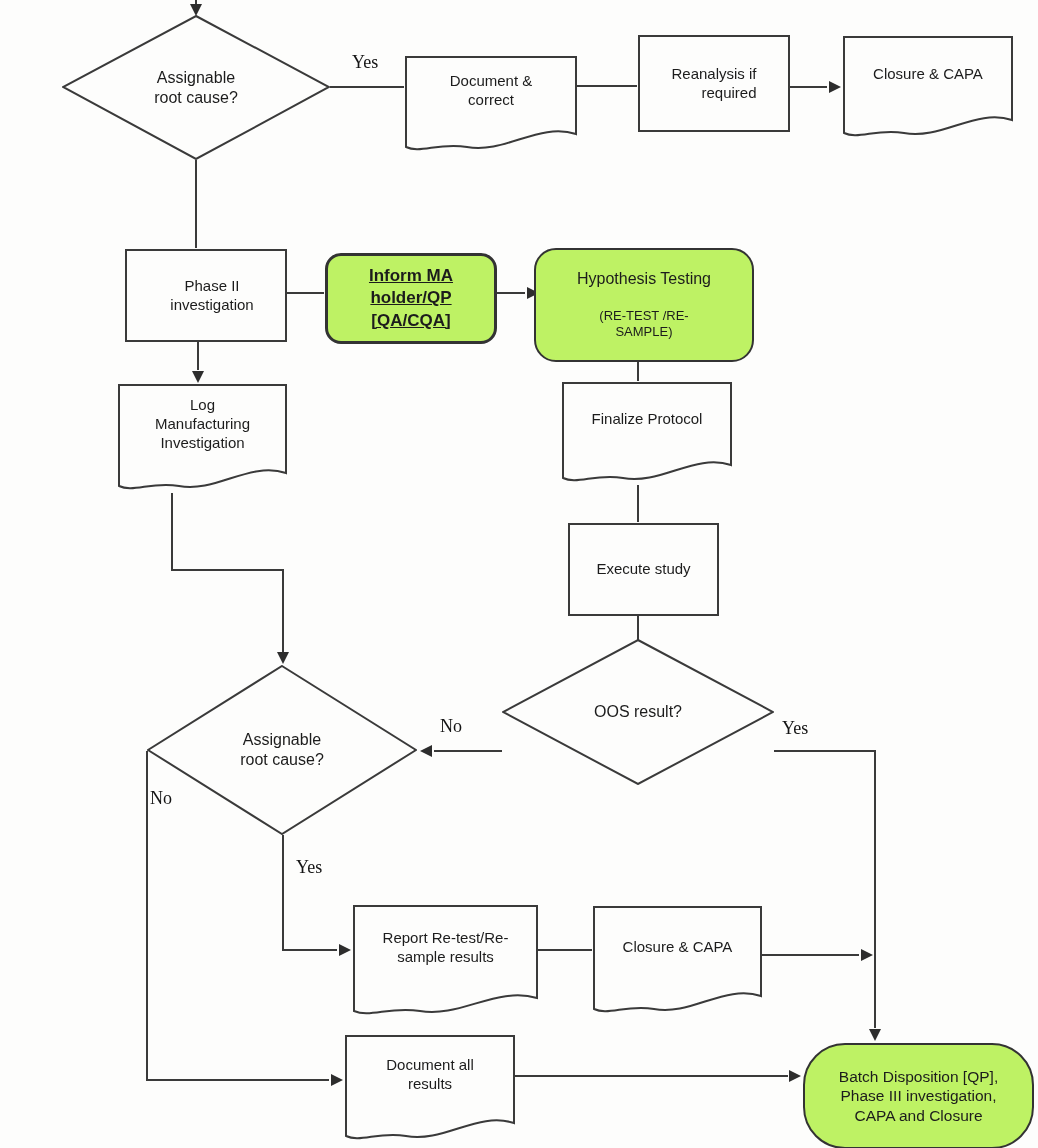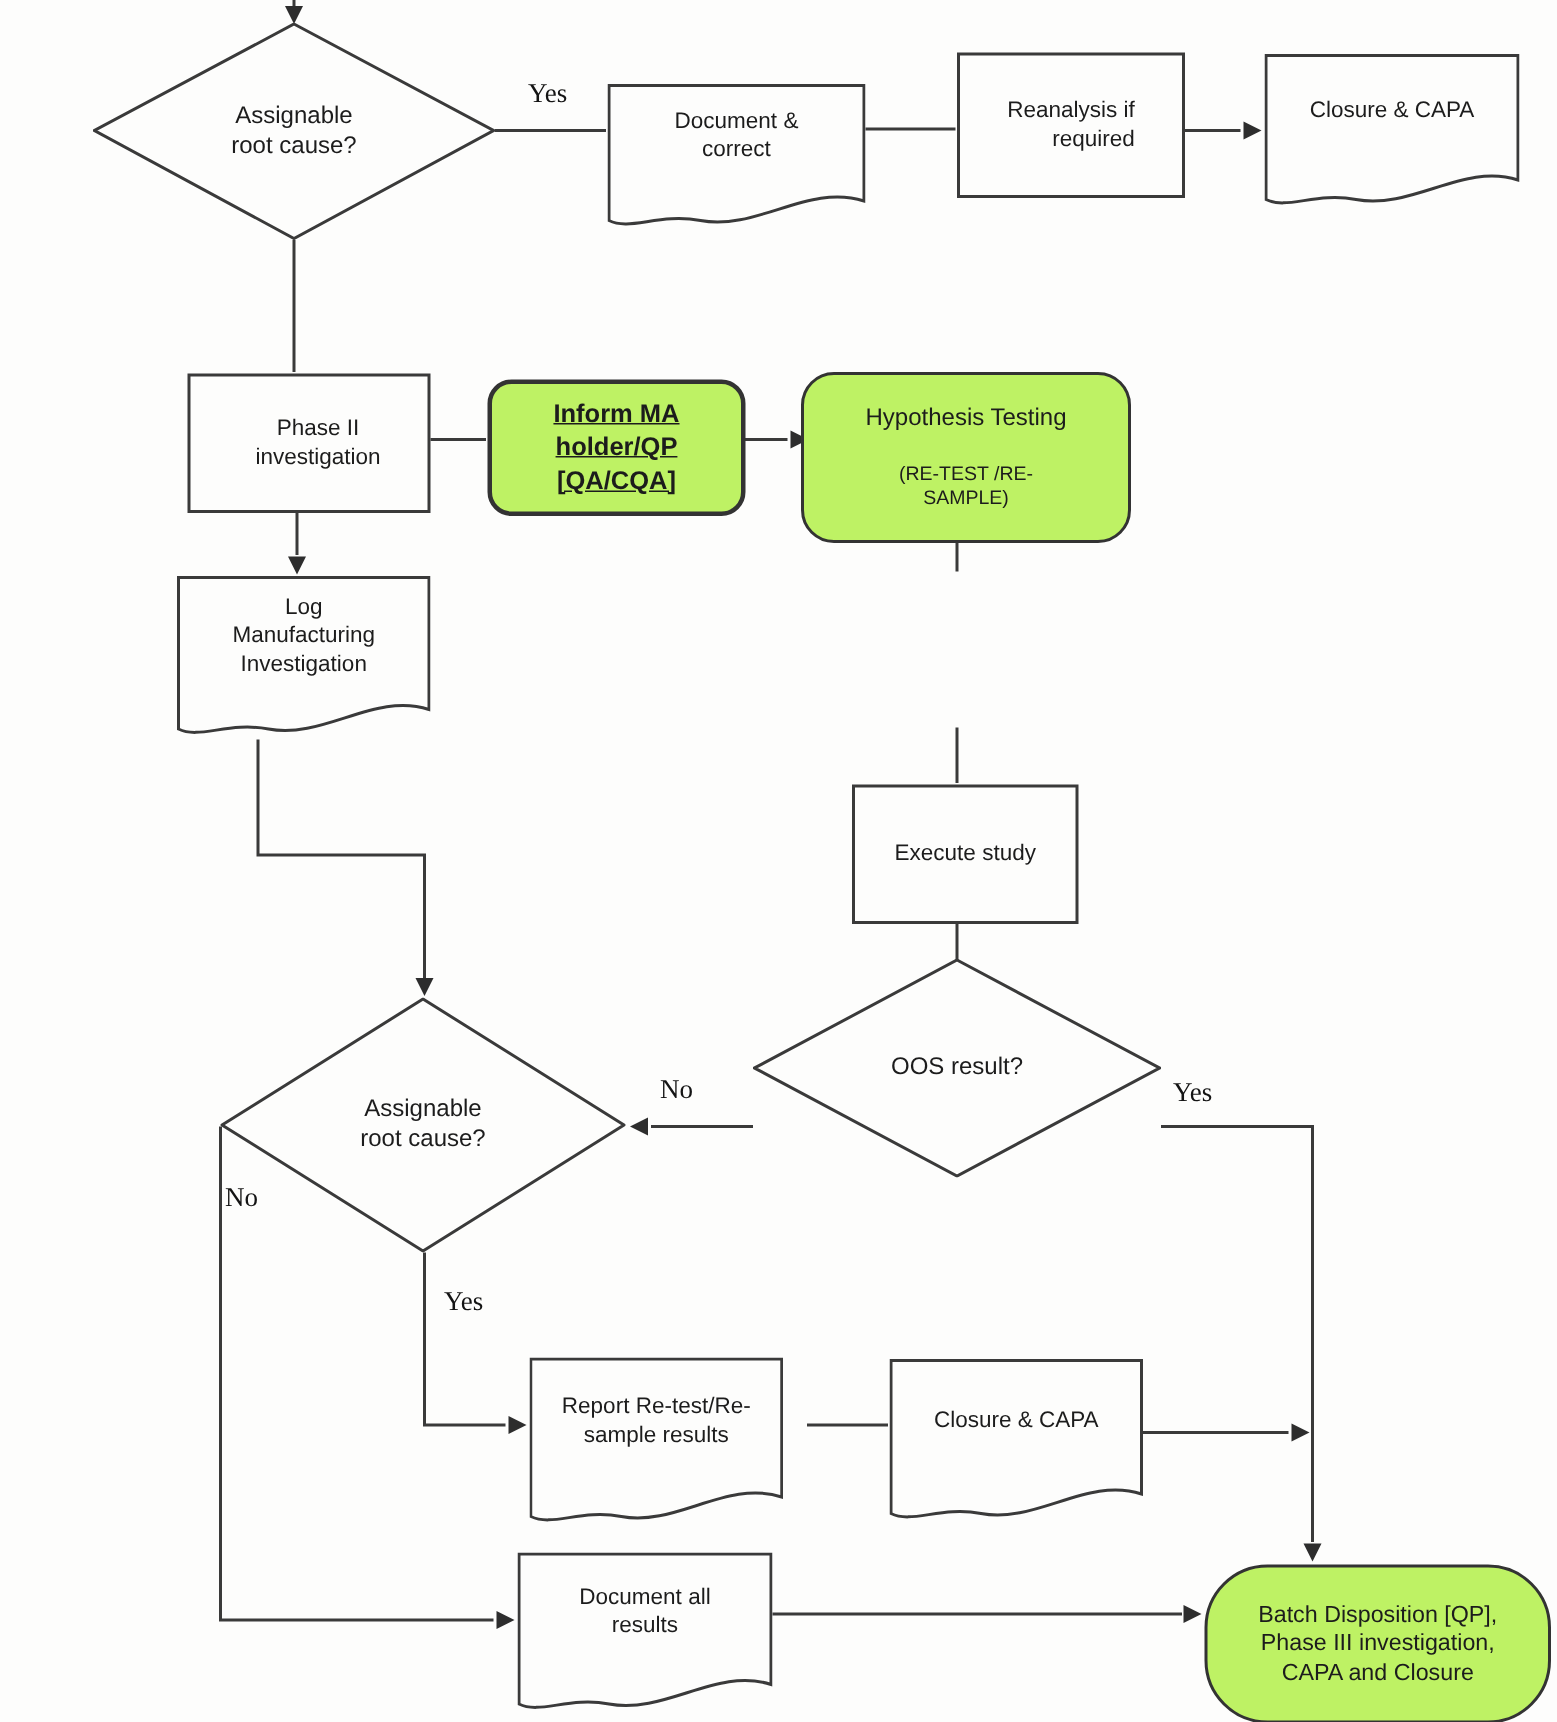--- a/index.html
+++ b/index.html
@@ -137,41 +137,47 @@
 
   <div class="node doc" style="left:118px; top:384px; width:169px; height:111px;">
     <svg class="shape" viewBox="0 0 169 111" preserveAspectRatio="none">
       <path d="M1,1 H168 V89 C132,77 98,109 61,102 C34,97 15,109 1,102 Z"></path>
       </svg>
     <div class="label">Log
 Manufacturing
 Investigation</div>
   </div>
 
+  <div class="node doc" style="left:562px; top:382px; width:170px; height:105px;">
+    <svg class="shape" viewBox="0 0 170 105" preserveAspectRatio="none">
+      <path d="M1,1 H169 V83 C133,71 99,103 61,96 C34,91 15,103 1,96 Z"></path>
+      </svg>
+    <div class="label">Finalize Protocol</div>
+  </div>
 
   <div class="node rectnode" style="left:568px; top:523px; width:147px; height:89px;">
     <div class="label">Execute study</div>
   </div>
 
   <div class="node diamond" style="left:502px; top:639px; width:272px; height:146px;">
     <svg class="shape" viewBox="0 0 272 146" preserveAspectRatio="none">
       <polygon points="136,1 271,73 136,145 1,73"></polygon>
       </svg>
     <div class="label">OOS result?</div>
   </div>
 
   <div class="node diamond" style="left:147px; top:665px; width:270px; height:170px;">
     <svg class="shape" viewBox="0 0 270 170" preserveAspectRatio="none">
       <polygon points="135,1 269,85 135,169 1,85"></polygon>
       </svg>
     <div class="label">Assignable
 root cause?</div>
   </div>
 
-  <div class="node doc" style="left:353px; top:905px; width:169px; height:115px;">
+  <div class="node doc" style="left:353px; top:905px; width:185px; height:115px;">
     <svg class="shape" viewBox="0 0 185 115" preserveAspectRatio="none">
       <path d="M1,1 H184 V93 C144,81 107,113 67,106 C37,101 17,113 1,106 Z"></path>
       </svg>
     <div class="label">Report Re-test/Re-
 sample results</div>
   </div>
 
   <div class="node doc" style="left:593px; top:906px; width:169px; height:112px;">
     <svg class="shape" viewBox="0 0 169 112" preserveAspectRatio="none">
       <path d="M1,1 H168 V90 C132,78 98,110 61,103 C34,98 15,110 1,103 Z"></path>

